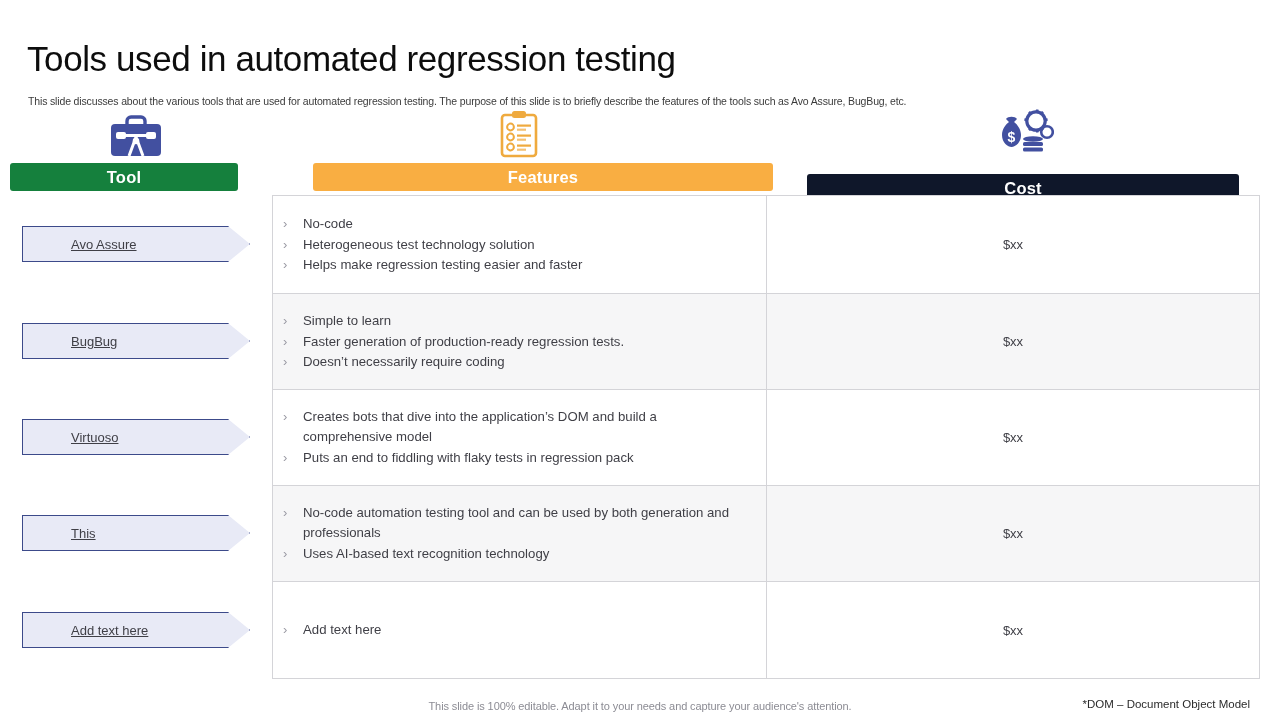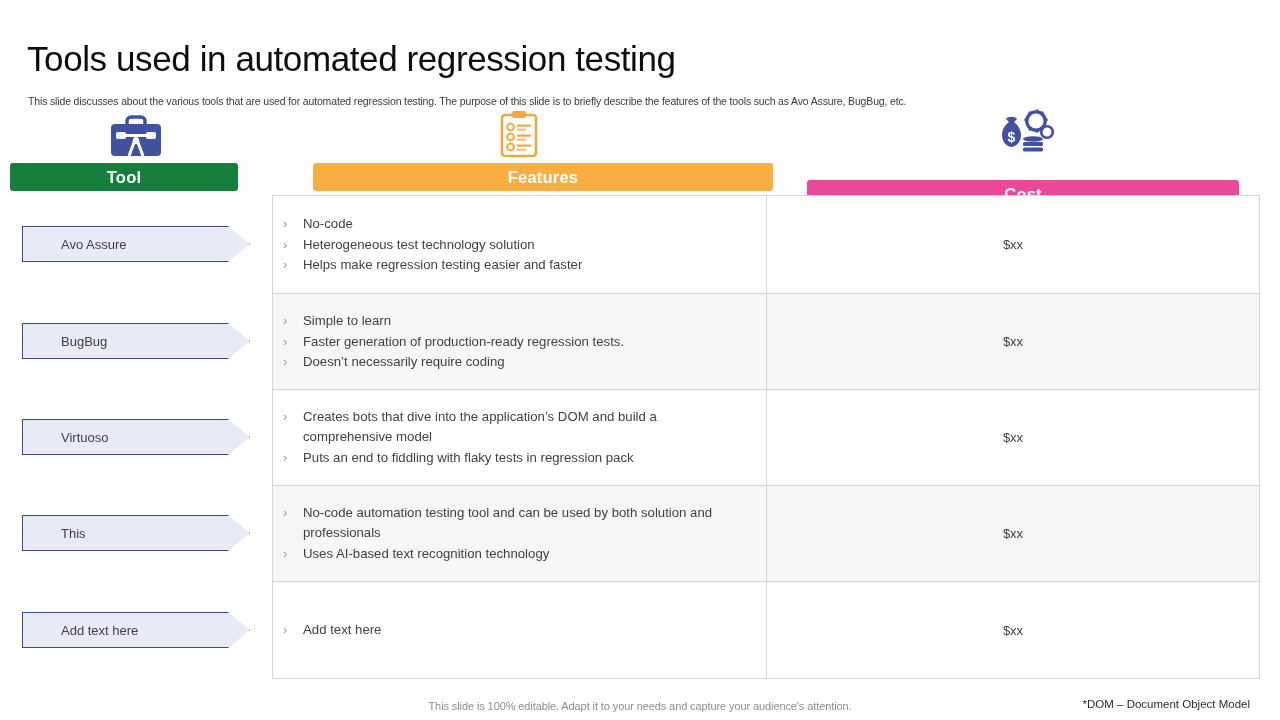--- a/index.html
+++ b/index.html
@@ -65,41 +65,42 @@
   }
   #hdr-tool {
     left: 10px; top: 163px; width: 228px;
     background: #15803d;
   }
   #hdr-features {
     left: 313px; top: 163px; width: 460px;
     background: #f9ae42;
   }
   #hdr-cost {
-    left: 807px; top: 180px; width: 432px;
-    background: #ec4899;
+    left: 807px; top: 174px; width: 432px;
+    background: #0f172a;
   }
 
   
   .tool-chevron {
     position: absolute;
     left: 22px;
     width: 228px;
     height: 36px;
     background: #e8eaf6;
     border: 1px solid #3c4a8a;
     box-sizing: border-box;
     clip-path: polygon(0 0, calc(100% - 22px) 0, 100% 50%, calc(100% - 22px) 100%, 0 100%);
     display: flex;
     align-items: center;
   }
   .tool-chevron .label {
-    padding-left: 38px;
+    padding-left: 48px;
     font-size: 13px;
     color: #3f3f46;
+    text-decoration: underline;
   }
 
   
   .table-wrap {
     position: absolute;
     left: 272px;
     top: 195px;
     width: 988px;
     border: 1px solid #d4d4d8;
     box-sizing: border-box;
@@ -292,21 +293,21 @@
             <span class="bullet-mark">›</span>
             <span class="bullet-text">Puts an end to fiddling with flaky tests in regression pack</span>
           </div>
         </div>
         <div class="cell-cost">$xx</div>
       </div>
       <div class="trow alt" style="height: 96px;">
         <div class="cell-features">
           <div class="bullet-line">
             <span class="bullet-mark">›</span>
-            <span class="bullet-text">No-code automation testing tool and can be used by both solution and professionals</span>
+            <span class="bullet-text">No-code automation testing tool and can be used by both generation and professionals</span>
           </div>
           <div class="bullet-line">
             <span class="bullet-mark">›</span>
             <span class="bullet-text">Uses AI-based text recognition technology</span>
           </div>
         </div>
         <div class="cell-cost">$xx</div>
       </div>
       <div class="trow plain" style="height: 96px;">
         <div class="cell-features">

